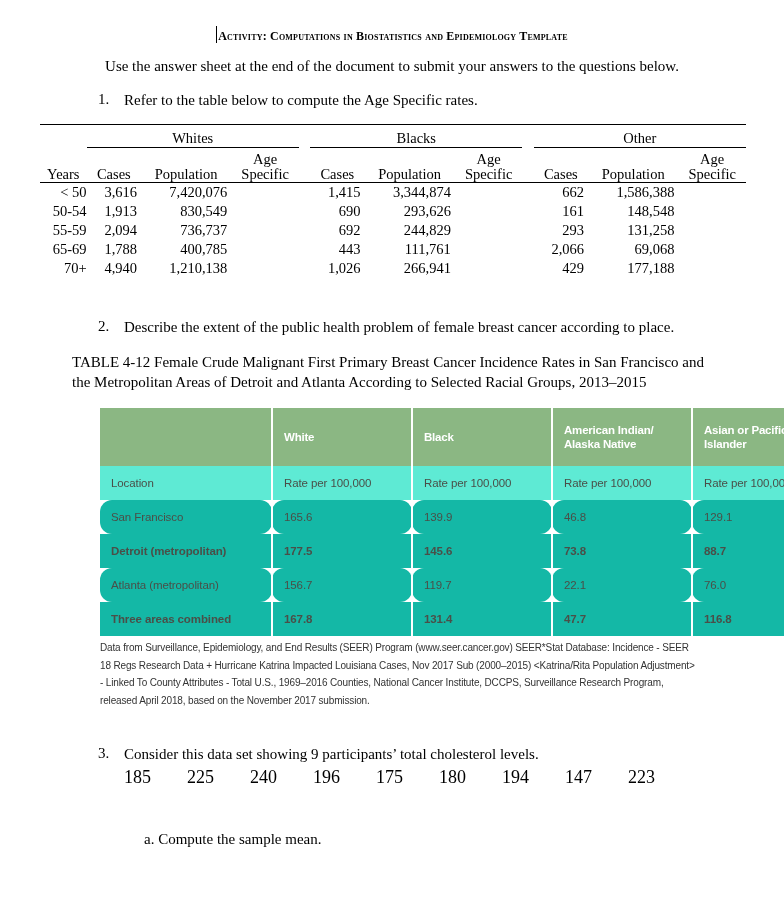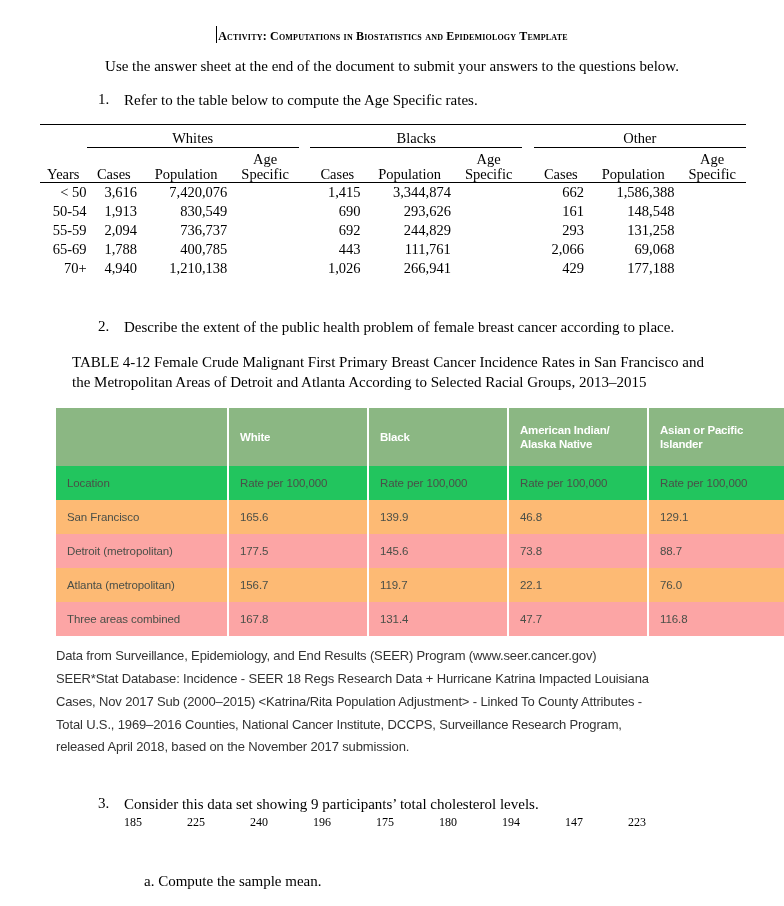--- a/index.html
+++ b/index.html
@@ -114,21 +114,21 @@
   
   .tbl-caption {
     font-size: 15px;
     line-height: 1.3;
     padding: 0 70px 0 72px;
     margin-top: 16px;
   }
 
   
   .green-wrap {
-    padding-left: 56px;
+    padding-left: 100px;
     margin-top: 16px;
   }
   table.green {
     width: 618px;
     border-collapse: collapse;
     font-family: "Liberation Sans", "DejaVu Sans", sans-serif;
     table-layout: fixed;
   }
   table.green th, table.green td {
     padding: 7px 10px 7px 11px;
@@ -147,41 +147,41 @@
     height: 44px;
     vertical-align: middle;
     letter-spacing: -0.2px;
   }
   table.green tbody td {
     font-size: 11.5px;
     color: #4a4f48;
     height: 20px;
     letter-spacing: -0.1px;
   }
-  tr.row-white td { background: #22c55e; }
-  tr.row-tint  td { background: #fdba74; }
-  tr.row-pale  td { background: #fca5a5; }
+  tr.row-white td { background: #5eead4; }
+  tr.row-tint  td { background: #14b8a6; border-radius: 12px; }
+  tr.row-pale  td { background: #14b8a6; font-weight: bold; }
 
   .col-loc  { width: 150px; }
   .col-data { width: 117px; }
 
   .src-note {
-    margin-top: 9px;
+    margin-top: 3px;
     width: 600px;
     font-family: "Liberation Sans", "DejaVu Sans", sans-serif;
-    font-size: 13px;
+    font-size: 10px;
     line-height: 1.75;
     color: #333333;
     letter-spacing: -0.15px;
   }
 
   
   .num-list {
     display: flex;
-    font-size: 12px;
+    font-size: 18px;
     margin-top: 1px;
   }
   .num-list span {
     display: inline-block;
     width: 63px;
     text-align: left;
   }
   .sub-q {
     font-size: 15px;
     padding-left: 144px;

